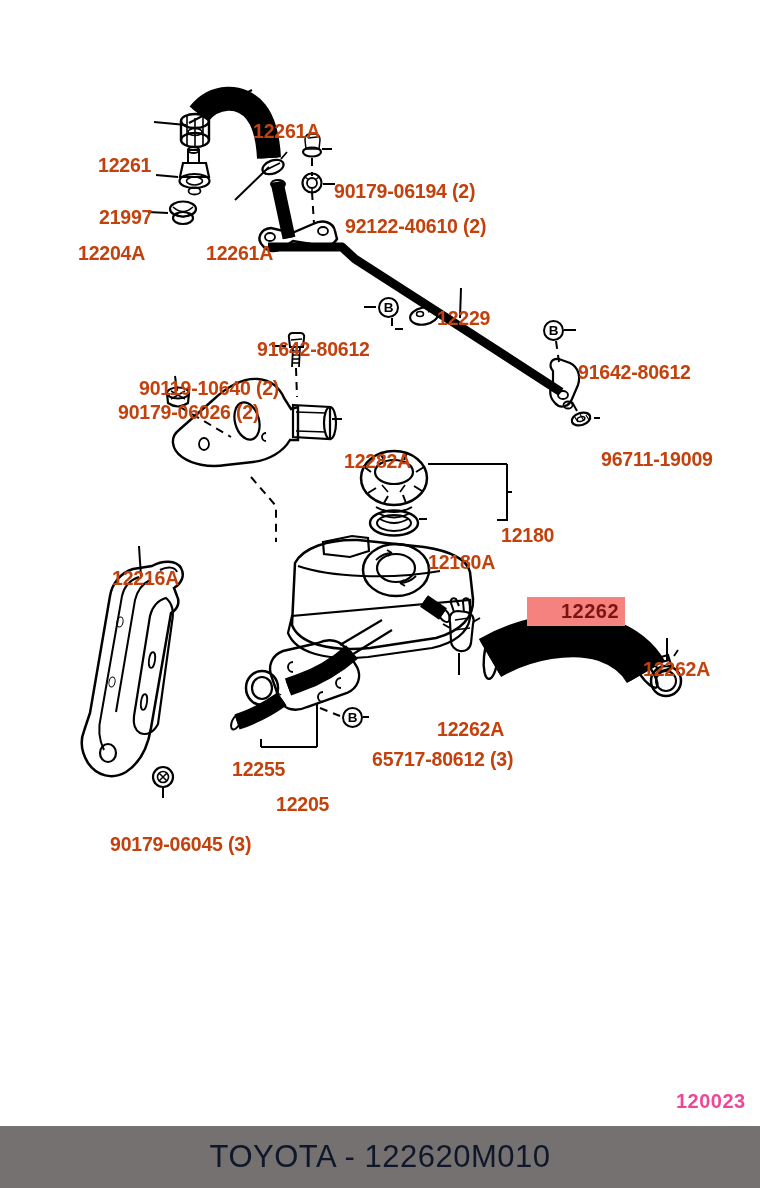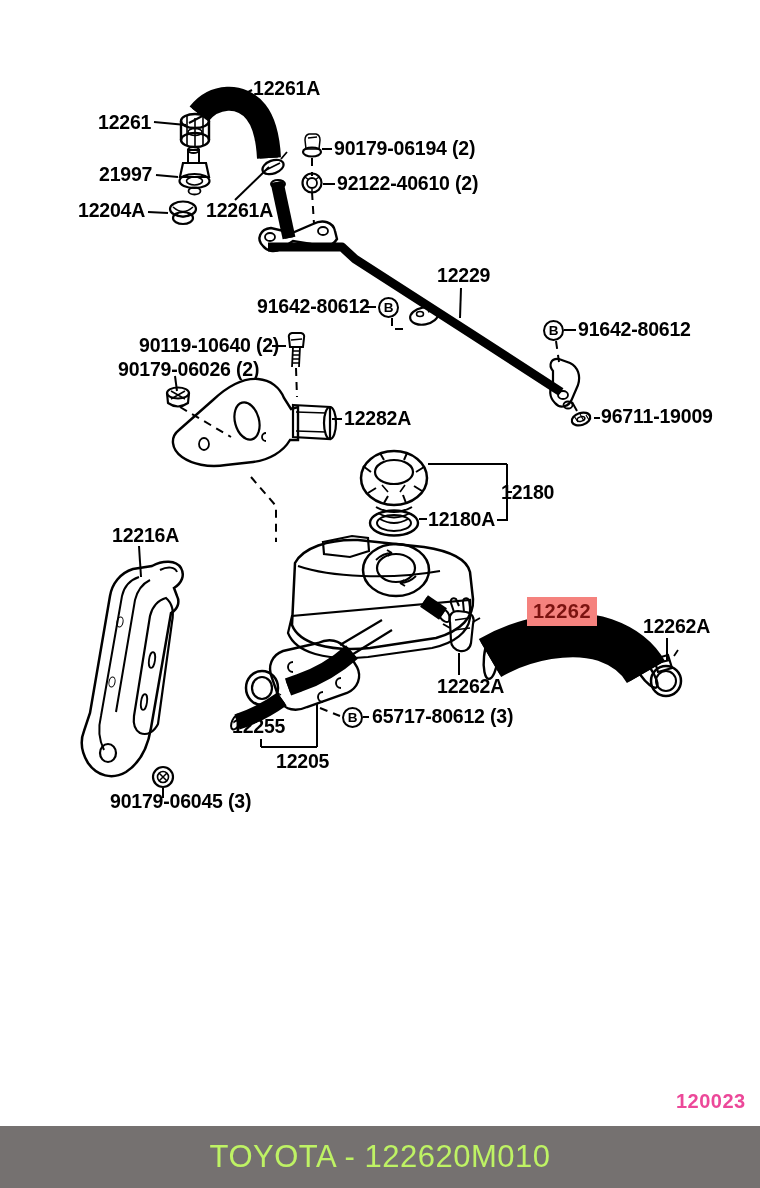--- a/index.html
+++ b/index.html
@@ -3,32 +3,32 @@
 <meta charset="utf-8">
 <style>
   html,body { margin:0; padding:0; background:#fff; }
   .page {
     position:relative; width:760px; height:1188px; background:#ffffff;
     font-family:"Liberation Sans", sans-serif; overflow:hidden;
   }
   .art { position:absolute; left:0; top:0; }
   .lbl {
     position:absolute; font-weight:bold; font-size:19.5px; line-height:19px;
-    letter-spacing:-0.2px; color:#000000; white-space:nowrap;
+    letter-spacing:-0.2px; color:#c2410c; white-space:nowrap;margin-top:43px;
   }
   .cb {
     position:absolute; width:21px; height:21px; box-sizing:border-box;
     border:2.6px solid #000; border-radius:50%;
     font-size:13.5px; font-weight:bold; color:#000;
     display:flex; align-items:center; justify-content:center;
   }
   .hl {
     position:absolute; left:527px; top:597px; width:70px; height:29px;
     display:flex; align-items:center; justify-content:center;
-    font-weight:bold; font-size:20px; letter-spacing:0.5px;
+    font-weight:bold; font-size:20px; letter-spacing:0.5px;padding-left:28px;
   }
   .code {
     position:absolute; left:676px; top:1090px;
     font-weight:bold; font-size:20px; letter-spacing:0.5px; color:#ec4899;
   }
   .banner {
     position:absolute; left:0; top:1126px; width:760px; height:62px;
     display:flex; align-items:center; justify-content:center; gap:38px;
     color:#fff; font-size:31px; letter-spacing:0.5px;
   }
@@ -236,21 +236,21 @@
       <path d="M320,708 L340,716"></path>
     </g>
   </svg>
 
   <div class="lbl" style="left:253px; top:79px">12261A</div>
   <div class="lbl" style="left:98px;  top:113px">12261</div>
   <div class="lbl" style="left:99px;  top:165px">21997</div>
   <div class="lbl" style="left:78px;  top:201px">12204A</div>
   <div class="lbl" style="left:206px; top:201px">12261A</div>
   <div class="lbl" style="left:334px; top:139px">90179-06194 (2)</div>
-  <div class="lbl" style="left:337px; top:174px">92122-40610 (2)</div>
+  <div class="lbl" style="left:345px; top:174px">92122-40610 (2)</div>
   <div class="lbl" style="left:437px; top:266px">12229</div>
   <div class="lbl" style="left:257px; top:297px">91642-80612</div>
   <div class="cb" style="left:378px; top:297px">B</div>
   <div class="lbl" style="left:139px; top:336px">90119-10640 (2)</div>
   <div class="lbl" style="left:118px; top:360px">90179-06026 (2)</div>
   <div class="lbl" style="left:344px; top:409px">12282A</div>
   <div class="cb" style="left:543px; top:320px">B</div>
   <div class="lbl" style="left:578px; top:320px">91642-80612</div>
   <div class="lbl" style="left:601px; top:407px">96711-19009</div>
   <div class="lbl" style="left:501px; top:483px">12180</div>
@@ -260,17 +260,17 @@
   <div class="lbl" style="left:643px; top:617px">12262A</div>
   <div class="lbl" style="left:437px; top:677px">12262A</div>
   <div class="cb" style="left:342px; top:707px">B</div>
   <div class="lbl" style="left:372px; top:707px">65717-80612 (3)</div>
   <div class="lbl" style="left:232px; top:717px">12255</div>
   <div class="lbl" style="left:276px; top:752px">12205</div>
   <div class="lbl" style="left:110px; top:792px">90179-06045 (3)</div>
 
   <div class="code">120023</div>
 
-  <div class="banner" style="background: rgb(117, 113, 112); color: #bef264;">
+  <div class="banner" style="background: rgb(117, 113, 112); color: #0f172a;">
     <span>TOYOTA - 122620M010</span>
   </div>
 
 </div>
 
 </body></html>

